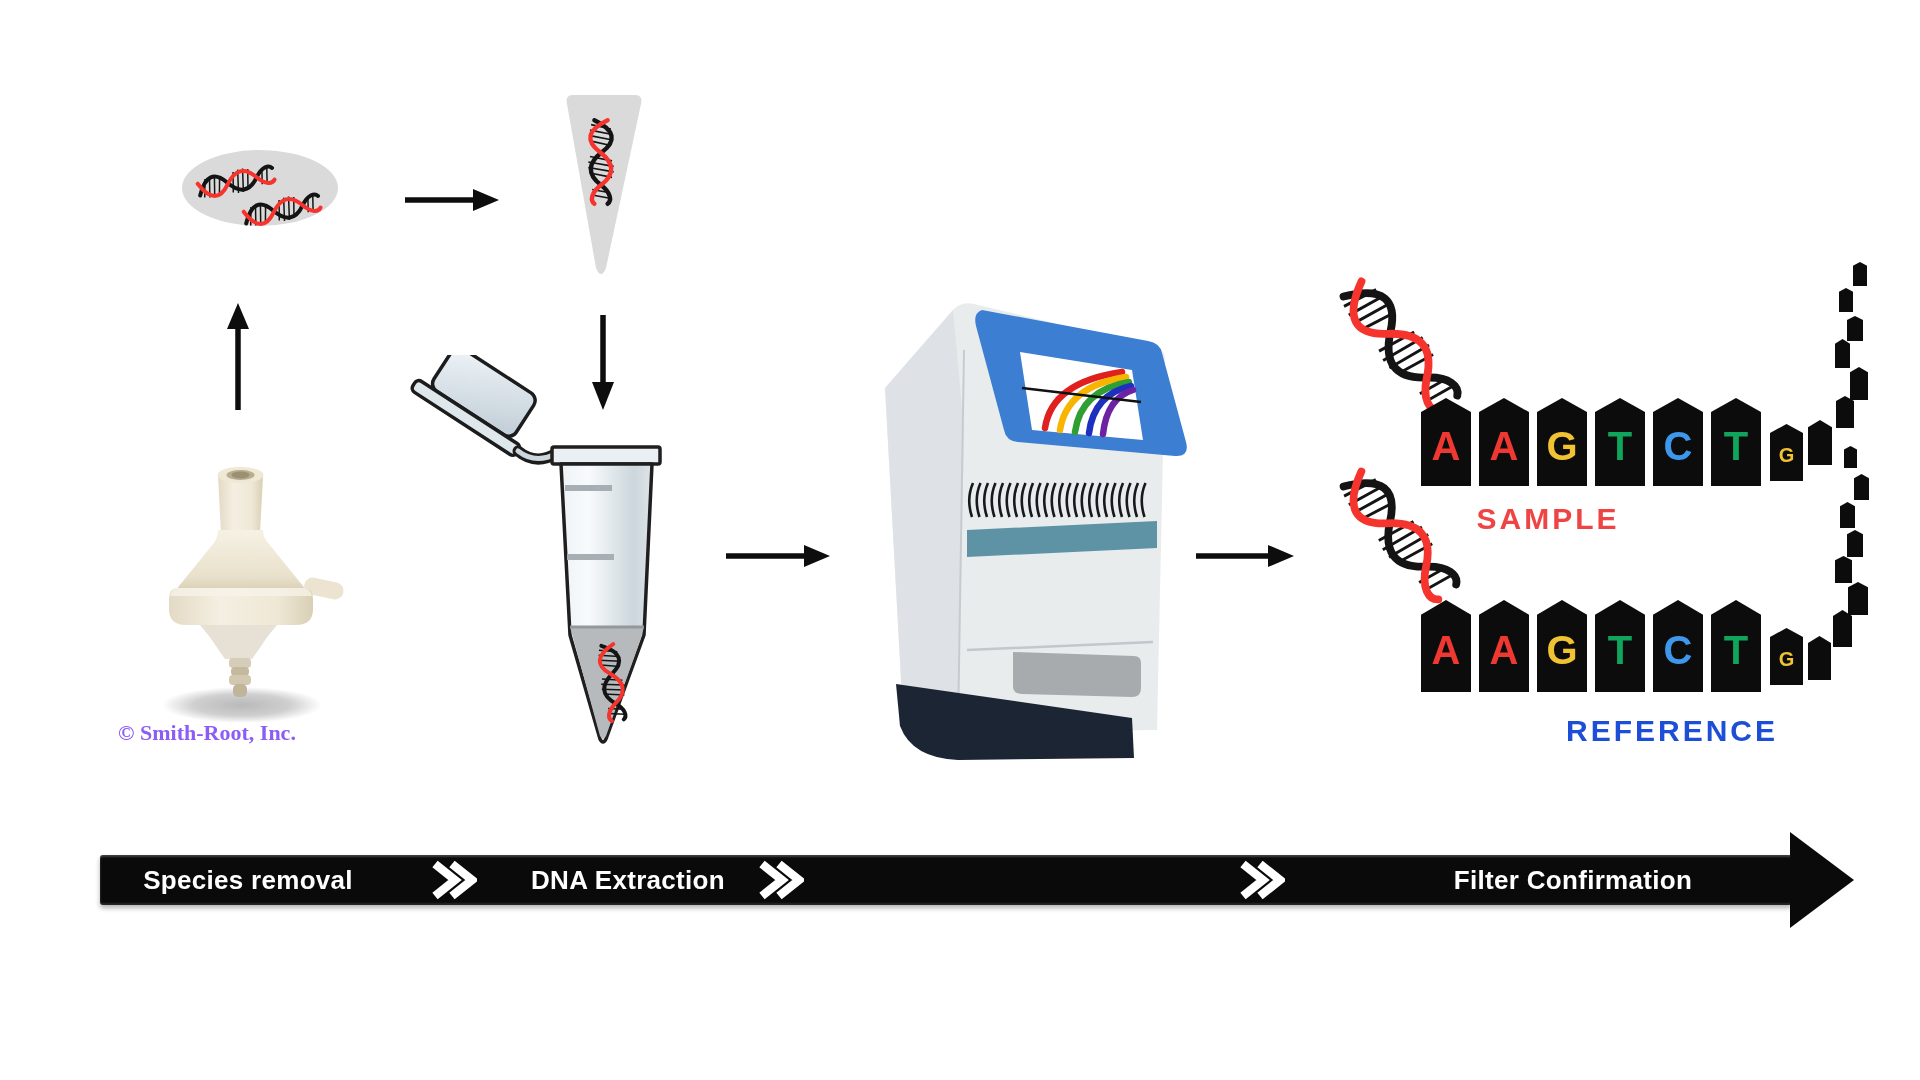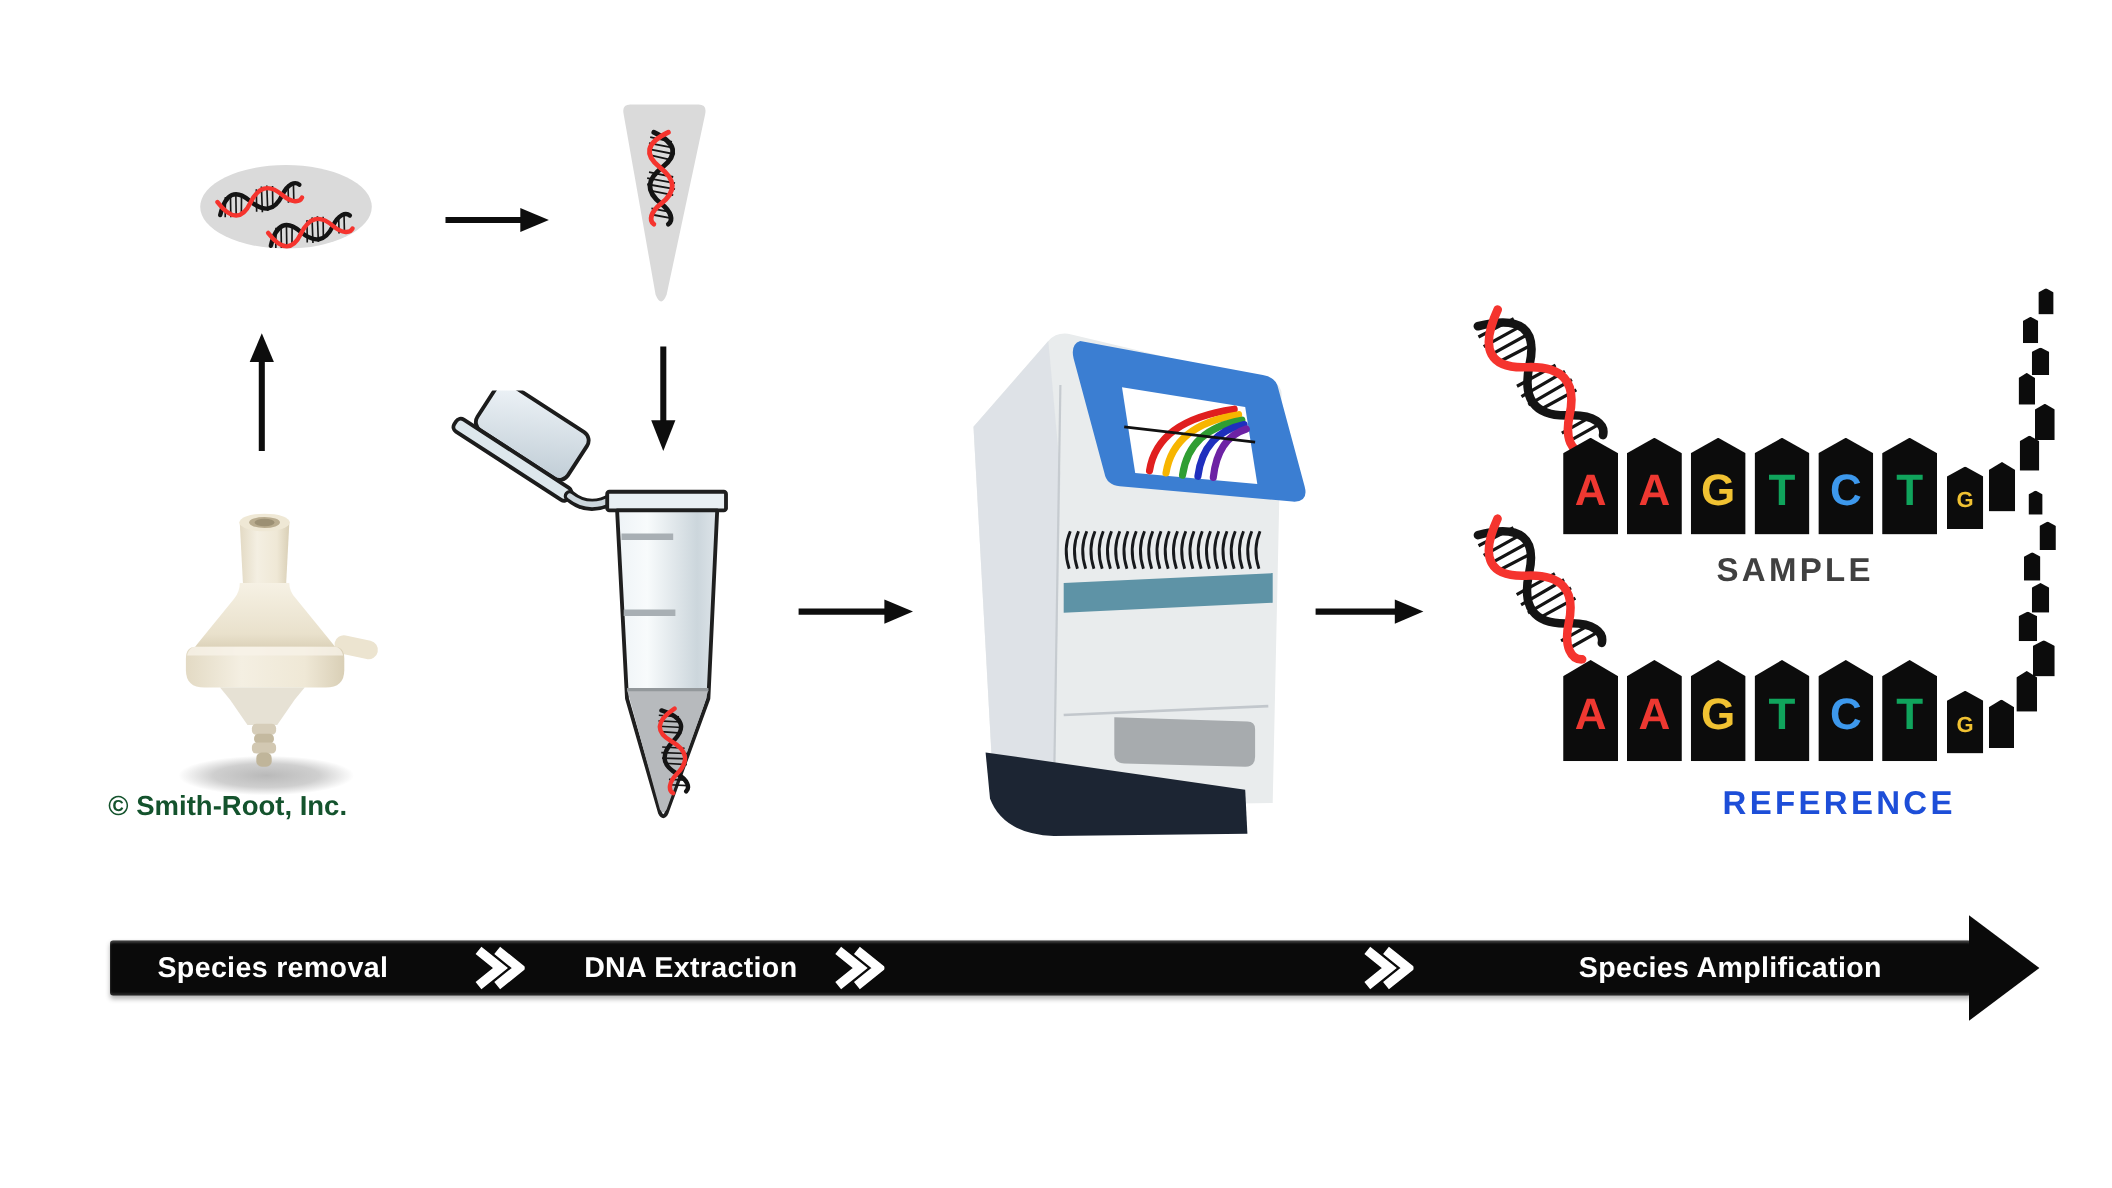--- a/index.html
+++ b/index.html
@@ -21,21 +21,21 @@
               background:#0a0a0a;
               box-shadow:0 3px 5px rgba(0,0,0,.30), inset 0 2px 2px rgba(255,255,255,.22),
                          inset 0 -2px 2px rgba(255,255,255,.12);}
   #banner-head{position:absolute;left:1790px;top:832px;width:0;height:0;
                border-top:48px solid transparent;border-bottom:48px solid transparent;
                border-left:64px solid #0a0a0a;}
   .banner-label{position:absolute;top:880px;transform:translate(-50%,-50%);color:#ffffff;
                 font-size:26px;font-weight:600;letter-spacing:.3px;white-space:nowrap;}
   .banner-chevron{position:absolute;top:880px;transform:translate(-50%,-50%);}
   #credit{position:absolute;left:207px;top:733px;transform:translate(-50%,-50%);
-          font-size:25px;font-weight:600;color:#14532d;white-space:nowrap;}
+          font-size:22px;font-weight:600;color:#8b5cf6;white-space:nowrap;font-family:Liberation Serif, serif;}
 </style>
 </head>
 <body>
 
 <div id="canvas">
 
   <svg width="0" height="0" style="position:absolute" aria-hidden="true">
     <defs>
       <g id="dna">
         <path d="M4,44 C22,6 42,4 62,30 C82,56 102,58 122,32 C136,14 150,12 156,20" stroke="#141414" stroke-width="8" fill="none" stroke-linecap="round"></path>
@@ -223,21 +223,21 @@
     <span style="color: rgb(241, 194, 50);">G</span>
     </div>
   <div class="tag tag-mini" style="left:1808px;top:420px;width:24px;height:45px"></div>
   <div class="tag tag-mini" style="left:1836px;top:396px;width:18px;height:32px"></div>
   <div class="tag tag-mini" style="left:1850px;top:367px;width:18px;height:33px"></div>
   <div class="tag tag-mini" style="left:1835px;top:339px;width:15px;height:29px"></div>
   <div class="tag tag-mini" style="left:1847px;top:316px;width:16px;height:25px"></div>
   <div class="tag tag-mini" style="left:1839px;top:288px;width:14px;height:24px"></div>
   <div class="tag tag-mini" style="left:1853px;top:262px;width:14px;height:24px"></div>
 
-  <div class="seq-label" style="left: 1632px; top: 519px; color: #404040;">SAMPLE</div>
+  <div class="seq-label" style="left: 1548px; top: 519px; color: #ef4444;">SAMPLE</div>
 
   <svg class="abs" style="left:1332px;top:448px" width="170" height="170" viewBox="0 0 170 170">
     <use href="#dna" transform="translate(18,28) rotate(50) scale(0.97) translate(0,-32)"></use>
   </svg>
 
   <div class="tag tag-large" style="left:1421px;top:600px;height:92px">
     <span style="color: rgb(238, 56, 49);">A</span>
     </div>
   <div class="tag tag-large" style="left:1479px;top:600px;height:92px">
     <span style="color: rgb(238, 56, 49);">A</span>
@@ -266,21 +266,21 @@
   <div class="tag tag-mini" style="left:1854px;top:474px;width:15px;height:26px"></div>
   <div class="tag tag-mini" style="left:1844px;top:446px;width:13px;height:22px"></div>
 
   <div class="seq-label" style="left: 1672px; top: 731px; color: #1d4ed8;">REFERENCE</div>
 
   <div id="banner-bar" style="background: rgb(10, 10, 10);"></div>
   <div id="banner-head"></div>
 
   <div class="banner-label" style="left:248px">Species removal</div>
   <div class="banner-label" style="left:628px">DNA Extraction</div>
-  <div class="banner-label" style="left:1573px">Species Amplification</div>
+  <div class="banner-label" style="left:1573px">Filter Confirmation</div>
 
   <svg class="banner-chevron" style="left:453px" width="48" height="44" viewBox="0 0 48 44">
     <path d="M6,6 L26,22 L6,38 M23,6 L43,22 L23,38" stroke="#ffffff" stroke-width="8.5" fill="none"></path>
   </svg>
   <svg class="banner-chevron" style="left:780px" width="48" height="44" viewBox="0 0 48 44">
     <path d="M6,6 L26,22 L6,38 M23,6 L43,22 L23,38" stroke="#ffffff" stroke-width="8.5" fill="none"></path>
   </svg>
   <svg class="banner-chevron" style="left:1261px" width="48" height="44" viewBox="0 0 48 44">
     <path d="M6,6 L26,22 L6,38 M23,6 L43,22 L23,38" stroke="#ffffff" stroke-width="8.5" fill="none"></path>
   </svg>

